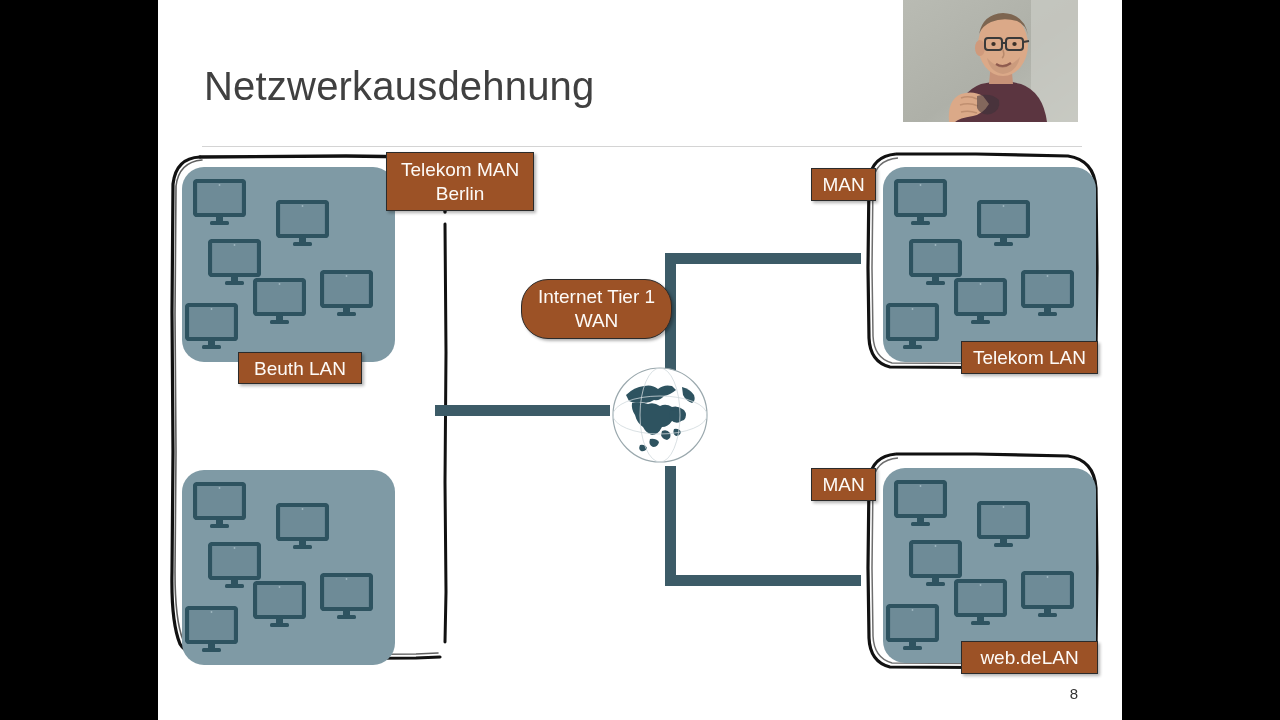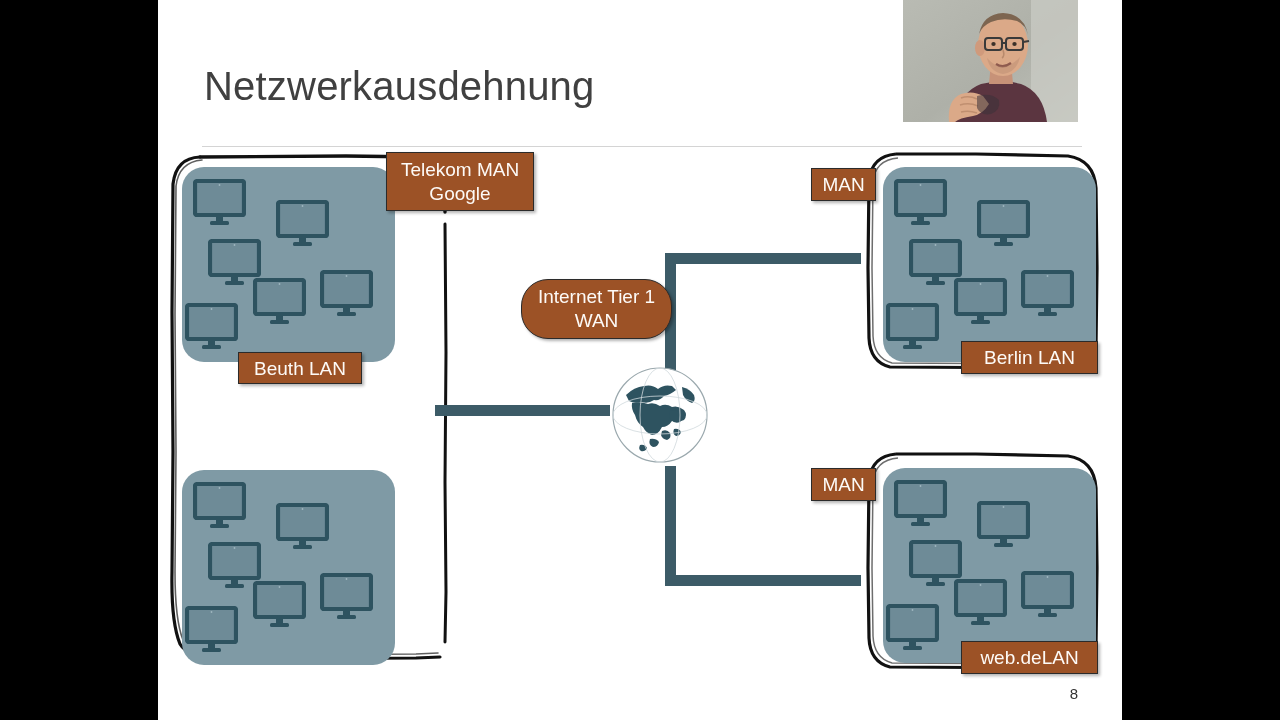--- a/index.html
+++ b/index.html
@@ -302,21 +302,21 @@
     </div>
     <div class="monitor" style="left:728px; top:303px; width:53px; height:49px;">
       <svg viewBox="0 0 53 49">
           <rect x="2" y="2" width="49" height="34" rx="2" fill="#6e8b97" stroke="#2e5360" stroke-width="4.2"></rect>
           <circle cx="26.5" cy="6" r="0.9" fill="#9fb6bf"></circle>
           <rect x="23" y="36" width="7" height="6" fill="#2e5360"></rect>
           <rect x="17" y="42" width="19" height="4" rx="1.6" fill="#2e5360"></rect>
         </svg>
     </div>
 
-    <div class="label-box" style="left:803px; top:341px; width:137px; height:33px;">Berlin LAN</div>
+    <div class="label-box" style="left:803px; top:341px; width:137px; height:33px;">Telekom LAN</div>
 
     <div class="sketch-box" style="left:698px; top:448px; width:262px; height:232px;">
       <svg viewBox="0 0 262 232" preserveAspectRatio="none">
         <path d="M40,6 Q16,8 13,32 L12,120 L13,190 Q14,214 34,219 L210,220 Q236,219 240,198 L241,120 L240,40 Q238,12 212,8 L120,6 L40,6" fill="none" stroke="#111111" stroke-width="3.2" stroke-linejoin="round"></path>
         <path d="M42,10 Q19,12 17,34 L16,120 L17,188 Q18,210 36,215 L208,216 Q232,215 236,196 L237,120" fill="none" stroke="#2f2f2f" stroke-width="1.5" opacity="0.7"></path>
       </svg>
     </div>
 
     <div class="lan-panel" style="left:725px; top:468px; width:213px; height:195px;"></div>
 
@@ -397,21 +397,21 @@
         </g>
         <g fill="none" stroke="#cfd8dc" stroke-width="0.8">
           <ellipse cx="50" cy="50" rx="47" ry="19"></ellipse>
           <ellipse cx="50" cy="50" rx="20" ry="47"></ellipse>
         </g>
       </svg>
     </div>
 
     <div class="label-box two-line" style="left:228px; top:152px; width:148px; height:59px; flex-direction:column;">
       <span>Telekom MAN</span>
-      <span>Google</span>
+      <span>Berlin</span>
     </div>
 
     <div class="label-box two-line" style="left:363px; top:279px; width:151px; height:60px; flex-direction:column;border-radius:27px;">
       <span>Internet Tier 1</span>
       <span>WAN</span>
     </div>
 
     <div class="label-box" style="left:653px; top:168px; width:65px; height:33px;">MAN</div>
 
     <div class="label-box" style="left:653px; top:468px; width:65px; height:33px;">MAN</div>

